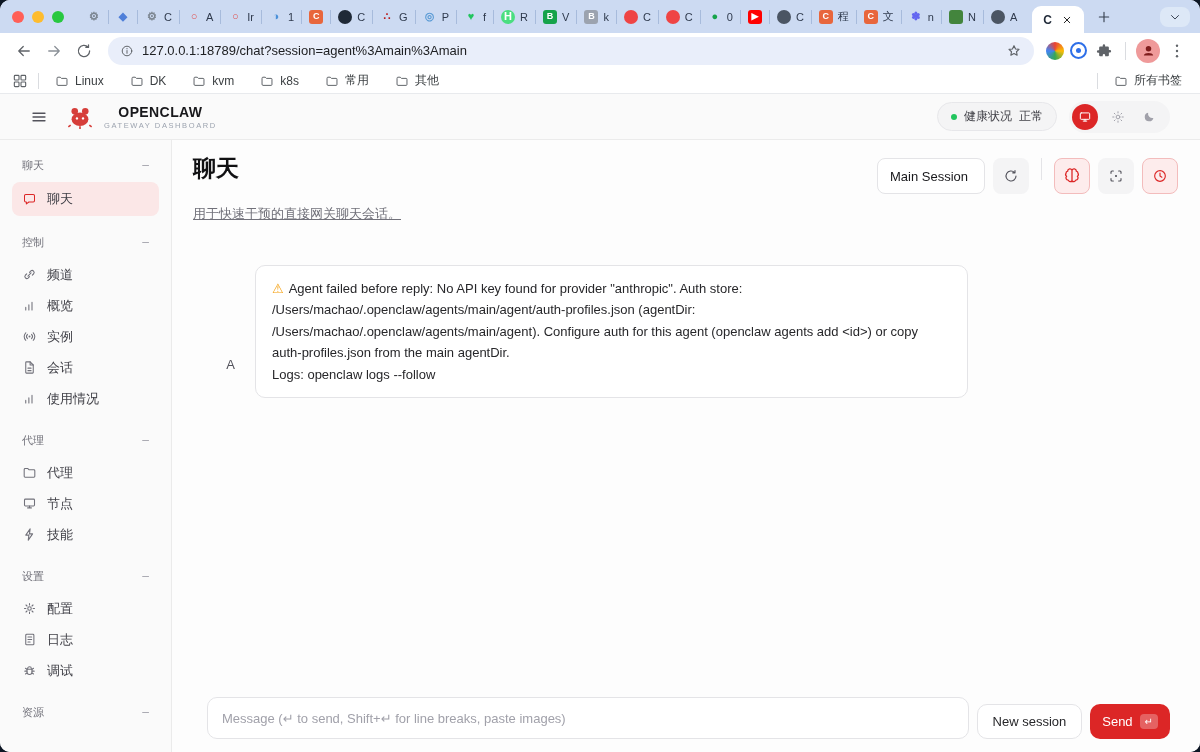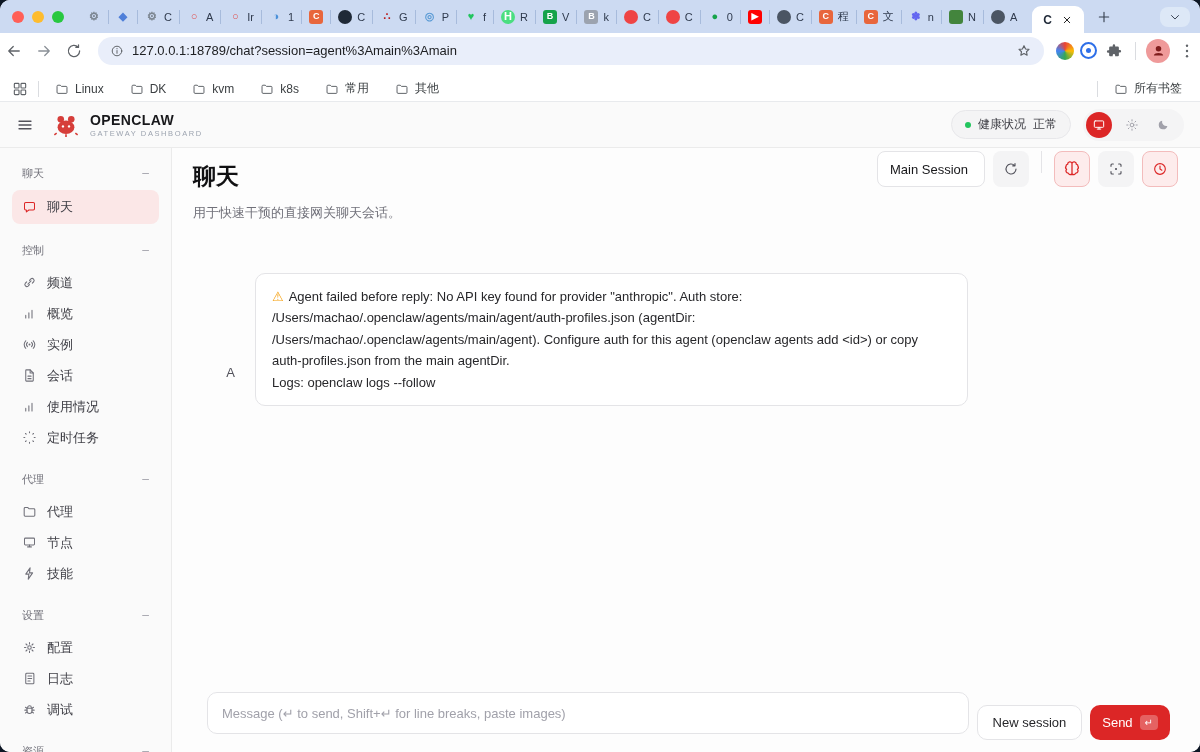--- a/index.html
+++ b/index.html
@@ -22,44 +22,44 @@
   .newtab { margin-left:12px; color:#374151; display:flex; }
   .tabchev { margin-left:auto; background:#dde8f7; border-radius:8px; padding:3px 8px; color:#374151; display:flex; }
 
   .ic { display:inline-flex; }
   .ic svg { width:16px; height:16px; }
   .ic14 svg { width:14px; height:14px; }
   .ic12 svg { width:12px; height:12px; }
   .ic18 svg { width:18px; height:18px; }
 
   
-  .toolbar { height:35px; background:#fff; display:flex; align-items:center; padding:0 2px; gap:6px; }
+  .toolbar { height:35px; background:#fff; display:flex; align-items:center; padding:0 12px; gap:6px; }
   .navbtn { color:#5f6368; display:flex; padding:3px; }
   .navbtn.fwd { color:#8a9097; }
   .urlpill { flex:1; height:28px; background:#e9eefa; border-radius:14px; display:flex; align-items:center; padding:0 12px; gap:8px; margin:0 6px; }
   .url { flex:1; font-size:13px; color:#202124; white-space:nowrap; overflow:hidden; }
   .urlicon, .staricon { color:#5f6368; display:flex; }
   .colorwheel { width:18px; height:18px; border-radius:50%; background:conic-gradient(#ea4335,#fbbc05,#34a853,#4285f4,#ea4335); }
   .onep { width:17px; height:17px; border-radius:50%; border:2.5px solid #2e6fe8; background:#fff; display:flex; align-items:center; justify-content:center; }
   .onep i { width:5px; height:5px; border-radius:50%; background:#2e6fe8; }
   .tooldiv { width:1px; height:18px; background:#dadce0; margin:0 4px; }
   .pavatar { width:24px; height:24px; border-radius:50%; background:#ef9a9a; display:flex; align-items:center; justify-content:center; overflow:hidden; }
   .ext, .menu3 { color:#5f6368; display:flex; padding:2px; }
 
   
-  .bookbar { height:26px; background:#fff; border-bottom:1px solid #e8eaed; display:flex; align-items:center; padding:0 12px; gap:10px;margin-top:8px; }
+  .bookbar { height:26px; background:#fff; border-bottom:1px solid #e8eaed; display:flex; align-items:center; padding:0 12px; gap:10px; }
   .bmk { display:flex; align-items:center; gap:6px; font-size:12px; color:#3c4043; padding:2px 6px; border-radius:6px; }
   .bmk .ic { color:#5f6368; }
   .bmks { display:flex; align-items:center; gap:14px; }
   .bookdiv { width:1px; height:16px; background:#dadce0; }
   .bookspacer { flex:1; }
   .gridic { color:#5f6368; display:flex; }
 
   
-  .appheader { height:46px; background:#fafafa; border-bottom:1px solid #ebebeb; display:flex; align-items:center; padding:0 16px; }
+  .appheader { height:46px; background:#fafafa; border-bottom:1px solid #ebebeb; display:flex; align-items:center; padding:0 30px;text-align:center; }
   .hamb { color:#52525b; display:flex; margin-right:18px; }
   .logo { display:flex; margin-right:10px; }
   .logo svg { width:28px; height:28px; }
   .brand b { display:block; font-size:14px; font-weight:800; color:#18181b; letter-spacing:.4px; }
   .brand small { display:block; font-size:7.5px; color:#9ca3af; letter-spacing:1.6px; margin-top:1px; }
   .hspacer { flex:1; }
   .badge { display:flex; align-items:center; gap:7px; background:#f4f4f5; border:1px solid #e7e7ea; border-radius:999px; padding:5px 13px; font-size:12px; color:#3f3f46; margin-left:8px; }
   .badge .dot { width:6px; height:6px; border-radius:50%; background:#22c55e; }
   .badge .mono { font-family:"DejaVu Sans Mono", monospace; font-size:11.5px; }
   .themepill { display:flex; align-items:center; gap:9px; background:#f4f4f5; border-radius:999px; padding:3px 10px 3px 3px; margin-left:12px; }
@@ -74,38 +74,38 @@
   .side-min { color:#a1a1aa; font-size:12px; }
   .side-item { display:flex; align-items:center; gap:10px; height:31px; padding:0 10px; border-radius:8px; font-size:13px; color:#3f3f46; cursor:pointer; }
   .side-item.active { background:#fbe7e7; height:34px; }
   .si { color:#71717a; display:flex; }
   .si svg { width:15px; height:15px; }
   .side-item.active .si { color:#dc2626; }
 
   .main { flex:1; position:relative; background:#fdfdfd; }
   .page-head { position:absolute; top:13px; left:21px; }
   .page-head h1 { font-size:23px; font-weight:700; color:#111113; }
-  .page-head p { margin-top:12px; font-size:13px; color:#71717a; }
-
-  .controls { position:absolute; top:3px; right:22px; display:flex; align-items:flex-start; gap:8px; }
+  .page-head p { margin-top:21px; font-size:13px; color:#71717a;text-decoration:underline; }
+
+  .controls { position:absolute; top:18px; right:22px; display:flex; align-items:flex-start; gap:8px; }
   .ctrl-select { height:36px; min-width:108px; border:1px solid #e4e4e7; border-radius:8px; background:#fff; font-size:13px; color:#18181b; display:flex; align-items:center; padding:0 12px; }
   .icon-btn { width:36px; height:36px; border-radius:8px; display:flex; align-items:center; justify-content:center; background:#f4f4f5; color:#52525b; border:1px solid transparent; cursor:pointer; }
   .icon-btn.red { background:#fdecec; border-color:#f3bcbc; color:#dc2626; }
   .vdiv { width:1px; height:22px; background:#e4e4e7; margin:0 4px; }
 
   .msg-row { position:absolute; top:125px; left:50px; display:flex; align-items:flex-end; gap:16px; }
   .avatar { width:17px; font-size:13px; color:#52525b; margin-bottom:26px; text-align:center; }
   .msg-col { width:713px; }
   .msg-card { background:#fff; border:1px solid #e4e4e7; border-radius:10px; padding:12px 16px; font-size:13px; line-height:1.65; color:#27272a; }
   .msg-text { white-space:pre-wrap; }
   .warn { color:#f59e0b; margin-right:5px; }
   .msg-meta { margin-top:9px; display:flex; gap:9px; align-items:baseline; font-size:12px; color:#71717a; }
   .msg-meta .time { font-size:11px; color:#a1a1aa; }
 
-  .composer { position:absolute; left:35px; right:30px; bottom:20px; display:flex; align-items:flex-end; gap:8px; }
+  .composer { position:absolute; left:35px; right:30px; bottom:7px; display:flex; align-items:center; gap:8px; }
   .composer-input { flex:1; height:42px; border:1px solid #e4e4e7; border-radius:10px; padding:0 14px; font-size:13px; color:#18181b; background:#fff; margin-bottom:6px; outline:none; font-family:"Liberation Sans", sans-serif; }
   .composer-input::placeholder { color:#a1a1aa; }
   .btn-secondary { height:35px; padding:0 15px; border:1px solid #e4e4e7; border-radius:10px; background:#fff; font-size:13px; color:#27272a; cursor:pointer; font-family:"Liberation Sans", sans-serif; }
   .btn-send { height:35px; padding:0 12px; border:none; border-radius:10px; background:#dc2626; color:#fff; font-size:13px; display:flex; align-items:center; gap:7px; cursor:pointer; font-family:"Liberation Sans", sans-serif; }
   .send-key { background:rgba(255,255,255,.28); border-radius:4px; font-size:10px; padding:2px 5px; }
 </style>
 </head>
 <body>
 
 <div class="window">
@@ -492,28 +492,20 @@
             <span>会话</span>
           </div>
           <div class="side-item">
             <span class="si">
               <svg viewBox="0 0 24 24" fill="none" stroke="currentColor" stroke-width="1.7" stroke-linecap="round" stroke-linejoin="round">
                 <path d="M6 19v-4M11 19v-8M16 19V7"></path>
               </svg>
             </span>
             <span>使用情况</span>
           </div>
-          <div class="side-item">
-            <span class="si">
-              <svg viewBox="0 0 24 24" fill="none" stroke="currentColor" stroke-width="1.7" stroke-linecap="round" stroke-linejoin="round">
-                <path d="M12 4.5V3M17.3 6.7l1.1-1.1M19.5 12H21M17.3 17.3l1.1 1.1M12 19.5V21M6.7 17.3l-1.1 1.1M4.5 12H3M6.7 6.7L5.6 5.6"></path>
-              </svg>
-            </span>
-            <span>定时任务</span>
-          </div>
         </div>
         <div class="side-section">
           <div class="side-title">
             <span>代理</span>
             <span class="side-min">–</span>
           </div>
           <div class="side-item">
             <span class="si">
               <svg viewBox="0 0 24 24" fill="none" stroke="currentColor" stroke-width="1.7" stroke-linecap="round" stroke-linejoin="round">
                 <path d="M3.5 7a1.5 1.5 0 0 1 1.5-1.5h4l2 2h8A1.5 1.5 0 0 1 20.5 9v9a1.5 1.5 0 0 1-1.5 1.5H5A1.5 1.5 0 0 1 3.5 18z"></path>

